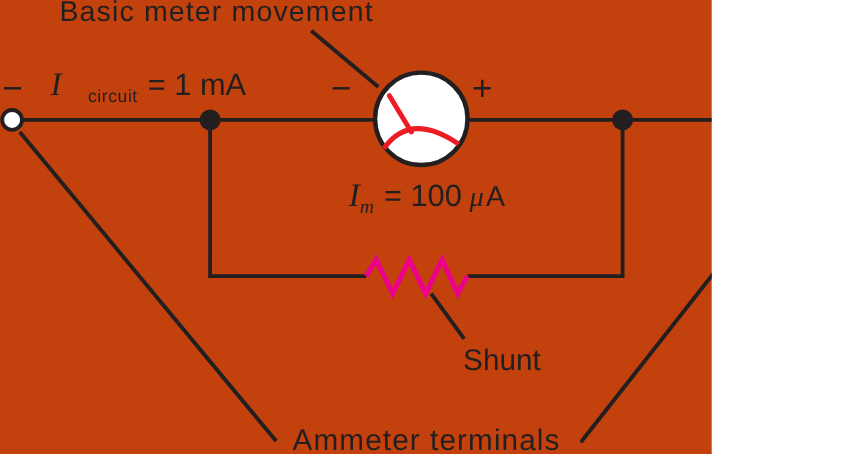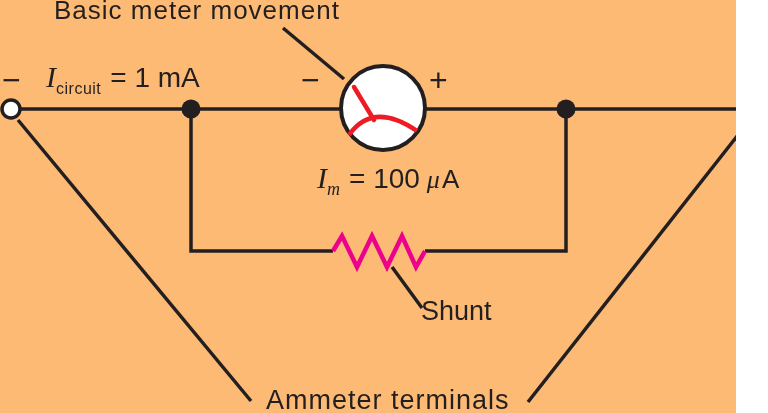--- a/index.html
+++ b/index.html
@@ -1,36 +1,36 @@
 <!DOCTYPE html>
 <html><head>
 <meta charset="utf-8">
 <style>
   html, body { margin: 0; padding: 0; background: #fff; }
   .canvas {
     position: relative;
-    width: 736px;
+    width: 647px;
     height: 413px;
-    background: #fdba74;
+    background: #c2410c;
     overflow: hidden;
     font-family: "Liberation Sans", sans-serif;
     color: #231F20;
   }
   .canvas svg { position: absolute; left: 0; top: 0; }
   .lbl {
     position: absolute;
     white-space: nowrap;
     line-height: 1.05;
     color: #231F20;
   }
   .caption { font-size: 26px; letter-spacing: 1px; }
   .sign { font-size: 32px; font-weight: 400; }
   .eq { position: absolute; white-space: nowrap; line-height: 1; }
   .eq .msym  { font-family: "Liberation Serif", serif; font-style: italic; font-size: 30px; }
-  .eq .msub-sans { font-size: 16px; vertical-align: -7px; letter-spacing: 0.5px; }
+  .eq .msub-sans { font-size: 16px; vertical-align: -7px; letter-spacing: 0.5px; margin-left: 24px; }
   .eq .msub-ital { font-family: "Liberation Serif", serif; font-style: italic; font-size: 18px; vertical-align: -7px; }
   .eq .mrest { font-size: 28px; margin-left: 9px; }
   .eq .mmu   { font-family: "Liberation Serif", serif; font-style: italic; font-size: 26px; margin-left: 7px; }
   .eq .munit { font-size: 26px; margin-left: 2px; }
 </style>
 </head>
 <body>
 
 <div class="canvas">
 
@@ -69,17 +69,17 @@
 
   <div class="eq" style="left:46px; top:62px;">
     <span class="msym">I</span><span class="msub-sans">circuit</span><span class="mrest">= 1 mA</span>
   </div>
 
   <div class="eq" style="left:293px; top:163px;margin-left:24px;">
     <span class="msym">I</span><span class="msub-ital">m</span><span class="mrest">= 100</span><span class="mmu">μ</span><span class="munit">A</span>
   </div>
 
 
-  <div class="lbl" style="left:421px; top:297px; font-size:27px;">Shunt</div>
+  <div class="lbl" style="left:421px; top:313px; font-size:27px;">Shunt</div>
 
   <div class="lbl" style="left:266px; top:386px; font-size:27px; letter-spacing:1px;text-align:center;">Ammeter terminals</div>
 
 </div>
 
 </body></html>

